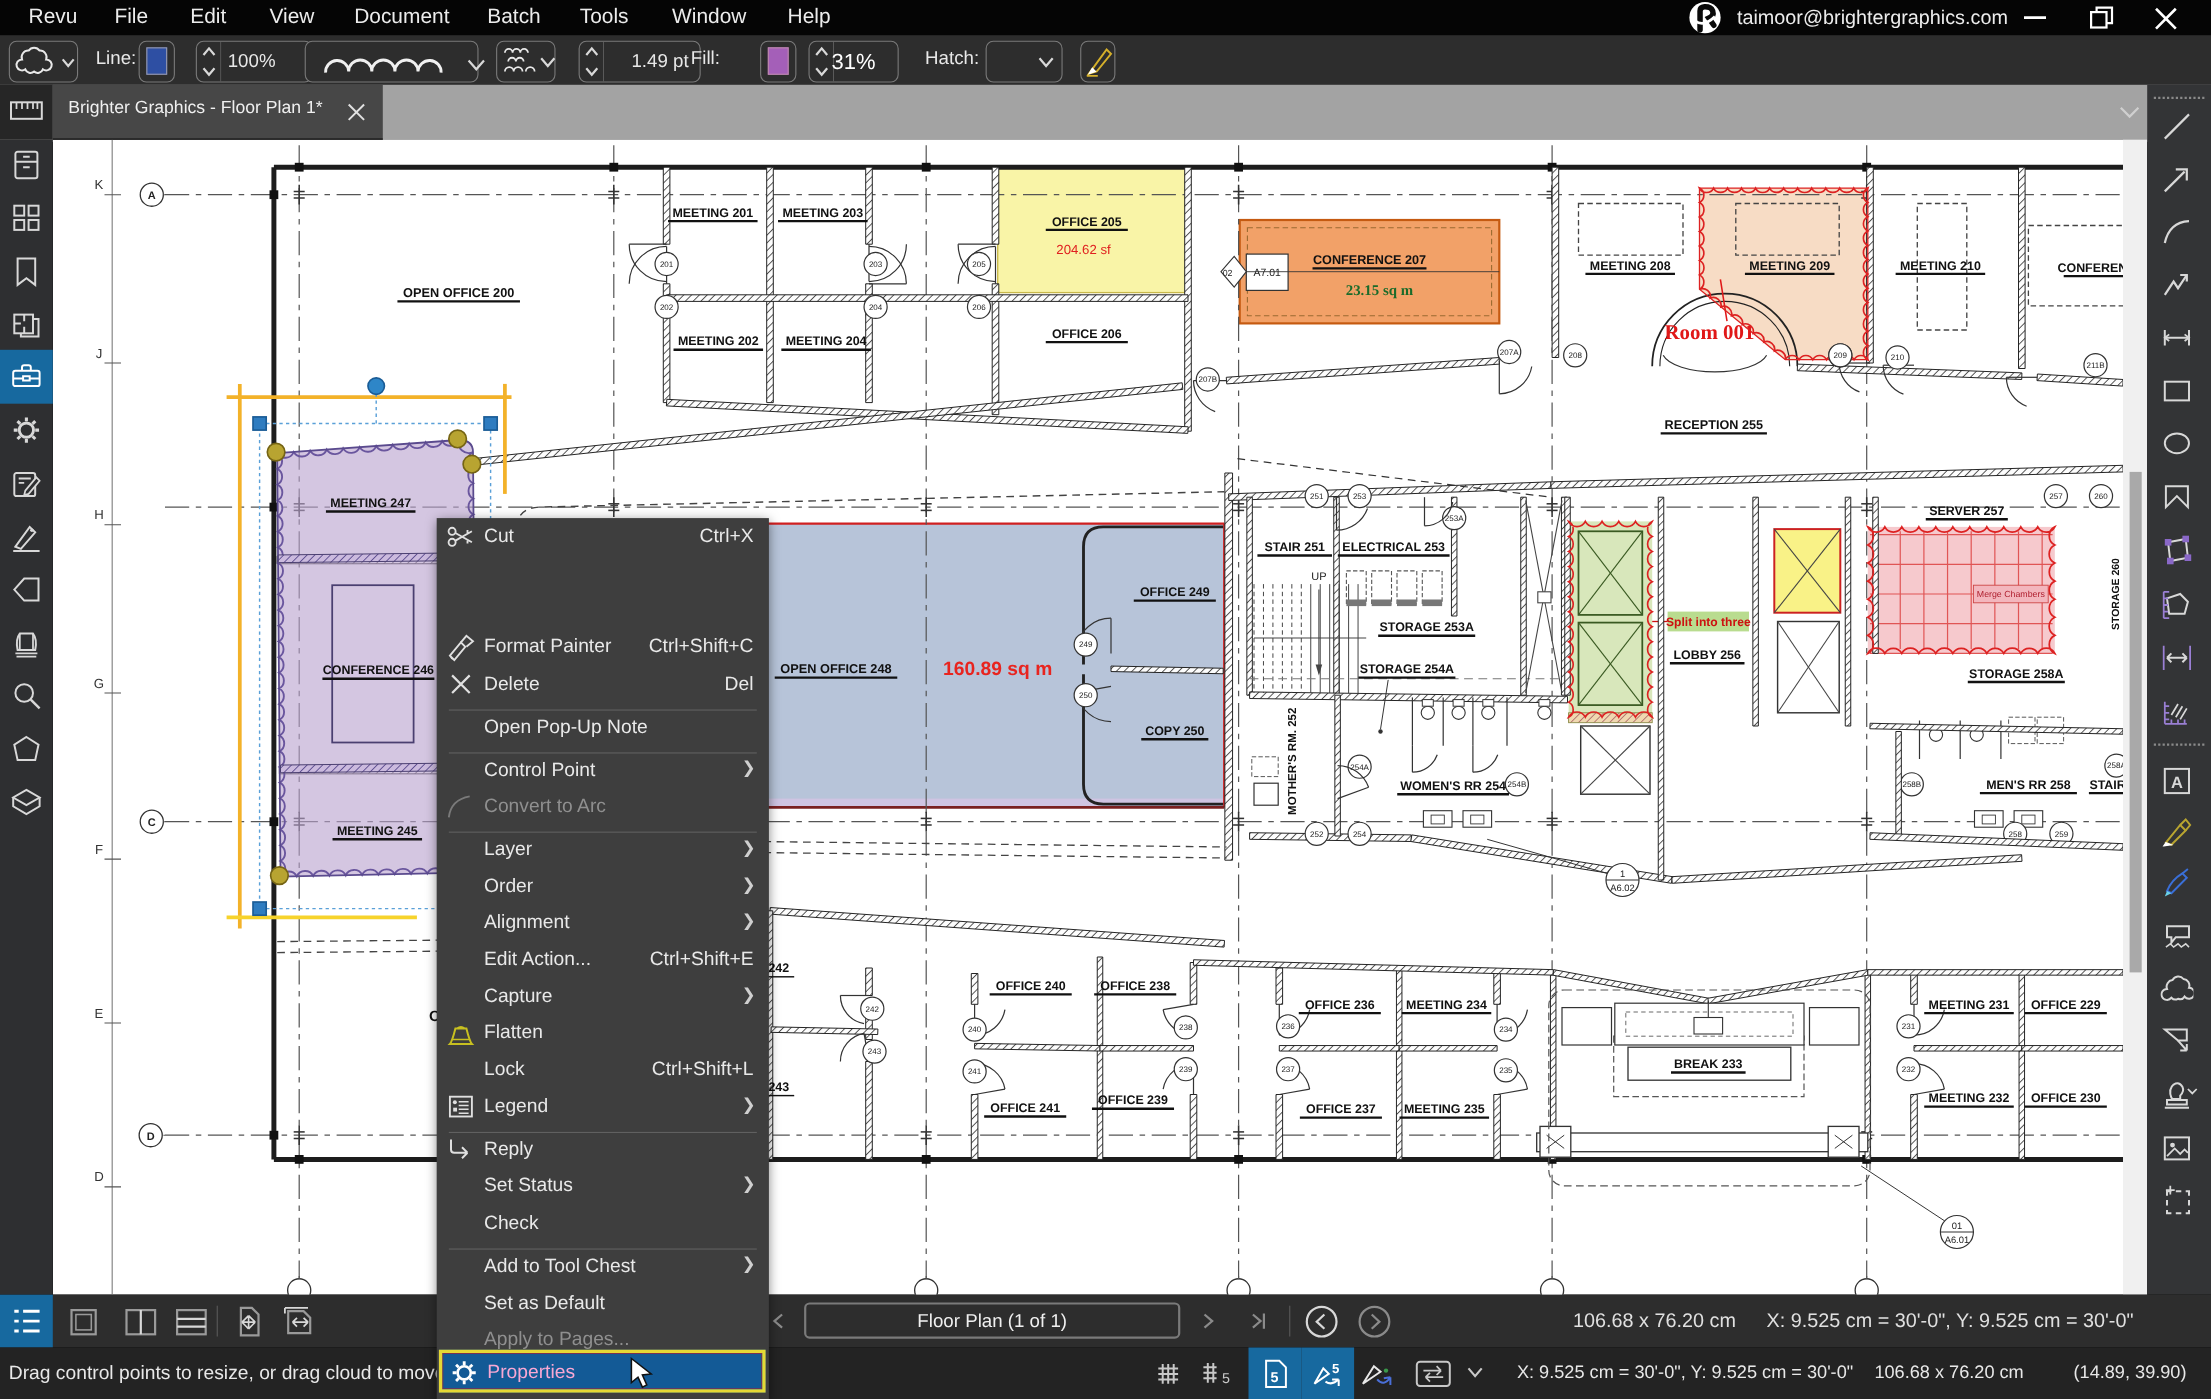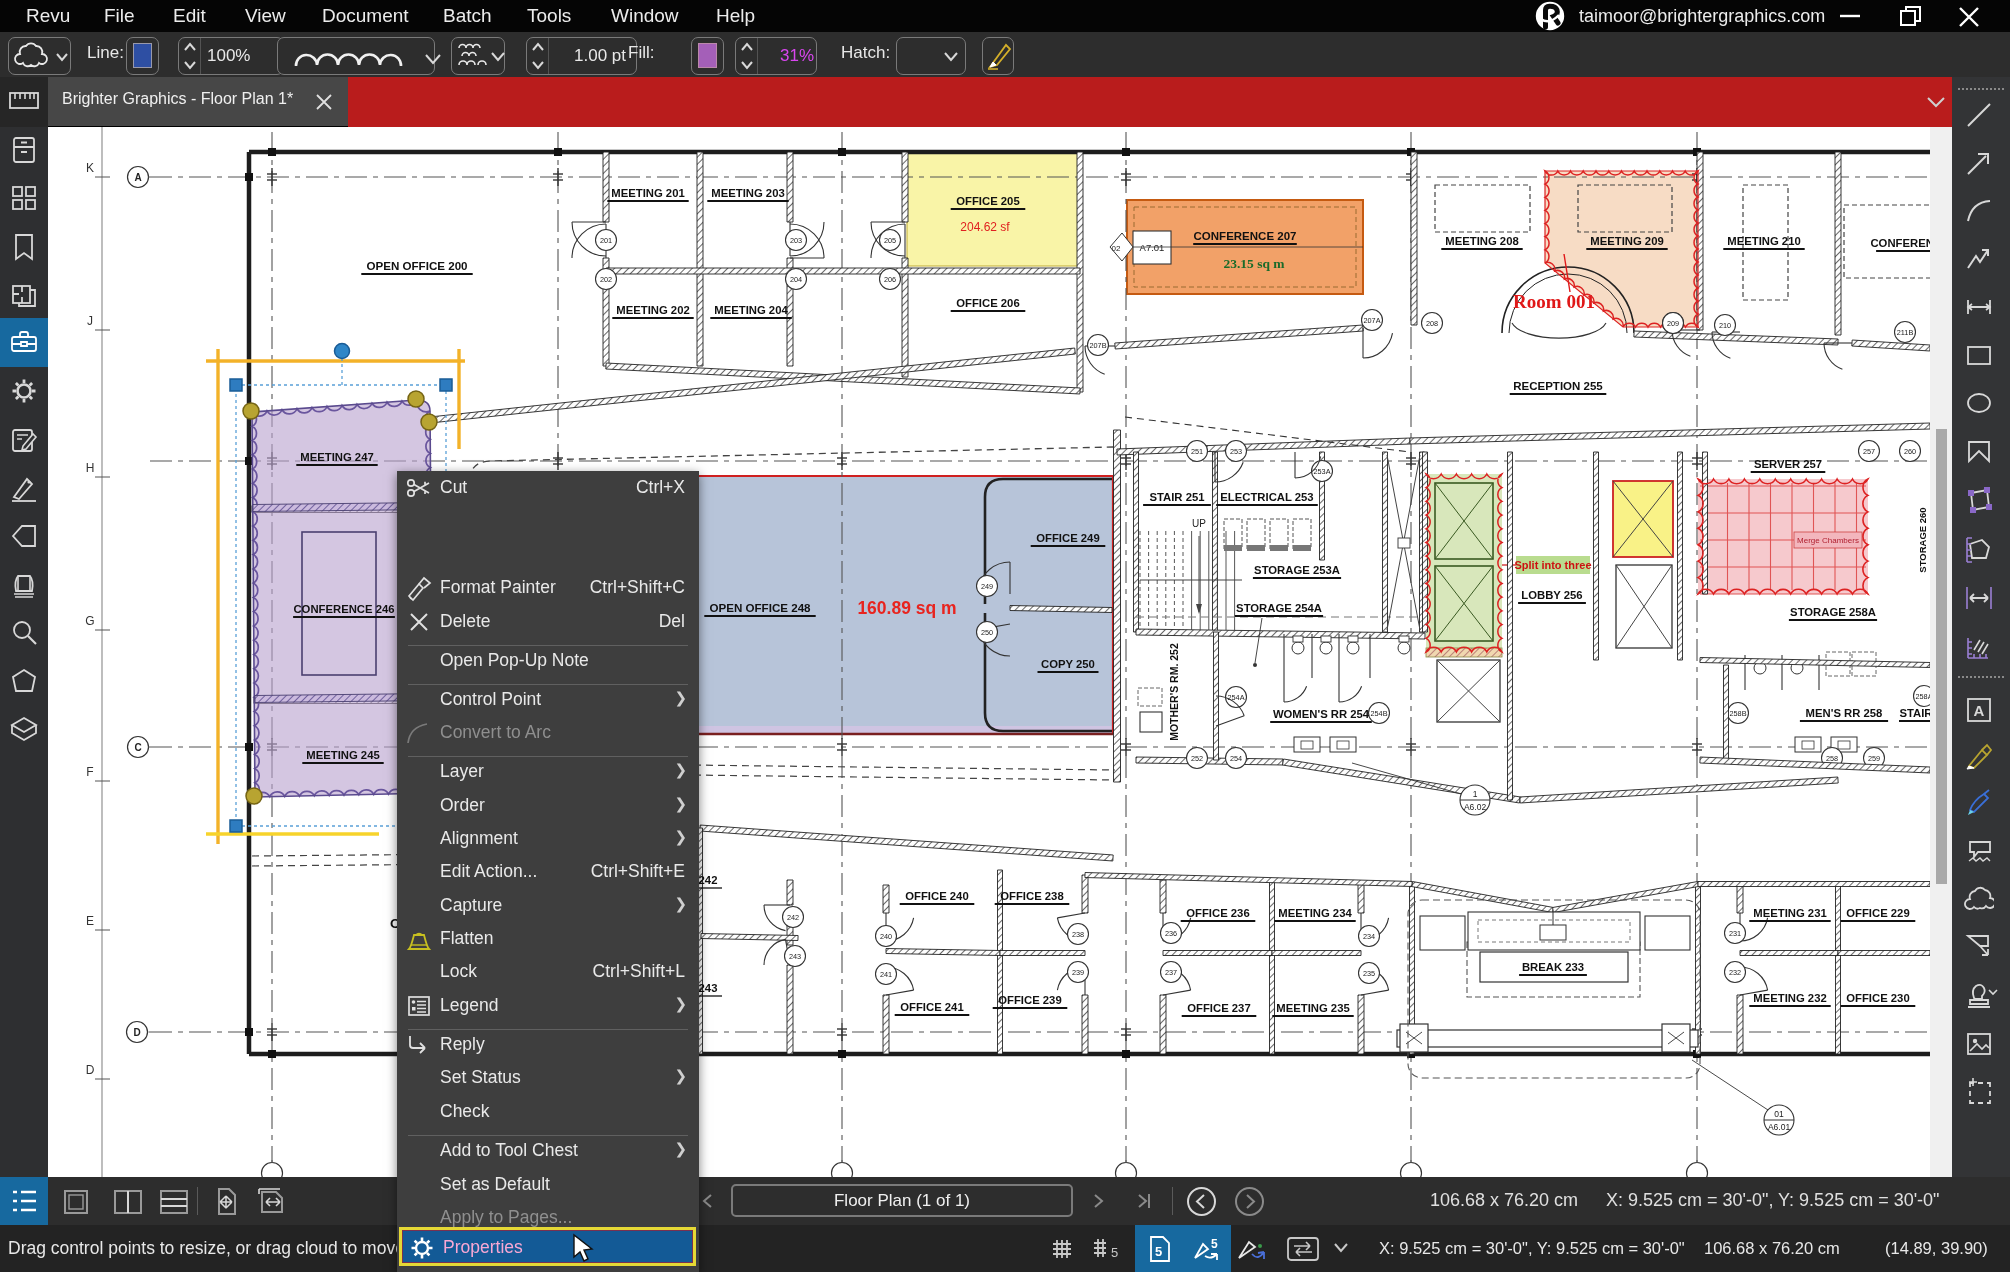--- a/index.html
+++ b/index.html
@@ -2,21 +2,21 @@
 <html><head><meta charset="utf-8"><style>
 *{margin:0;padding:0;box-sizing:border-box}
 html,body{width:2010px;height:1272px;overflow:hidden;background:#000;font-family:"Liberation Sans",sans-serif}
 #root{position:absolute;top:0;left:0;width:2010px;height:1272px}
 .abs{position:absolute}
 .topbar{left:0;top:0;width:2010px;height:32px;background:#050505;color:#ececec;font-size:19px}
 .topbar span{position:absolute;top:5px}
 .toolbar{left:0;top:32px;width:2010px;height:45px;background:#2d2d2d}
 .tbtn{position:absolute;top:5px;height:38px;border:1px solid #7a7a7a;border-radius:7px;background:#2d2d2d}
 .tlab{position:absolute;top:11px;color:#e8e8e8;font-size:17px}
-.tabbar{left:0;top:77px;width:2010px;height:52px;background:#b91c1c}
+.tabbar{left:0;top:77px;width:2010px;height:52px;background:#a3a3a3}
 .leftbar{left:0;top:127px;width:48px;height:1050px;background:#2e2f31}
 .rightbar{left:1952px;top:77px;width:58px;height:1100px;background:#333436}
 .scrollt{left:1930px;top:127px;width:22px;height:1050px;background:#f0f0f0}
 .scrollb{left:1936px;top:429px;width:11px;height:455px;background:#a9a9a9}
 .navbar{left:0;top:1177px;width:2010px;height:48px;background:#2d2d2d}
 .statusbar{left:0;top:1225px;width:2010px;height:47px;background:#232323;color:#e8e8e8}
 .menu{left:397px;top:471px;width:302px;height:801px;background:#3e3e3e;box-shadow:0 3px 10px rgba(0,0,0,.5)}
 .mi{position:absolute;left:0;width:302px;height:34px;color:#e9e9e9;font-size:17.5px}
 .mi .lab{position:absolute;left:43px;top:6px}
 .mi .sc{position:absolute;right:14px;top:6px}
@@ -85,33 +85,33 @@
 <path d="M3 9 A3.5 3.5 0 0 1 10 9 A3.5 3.5 0 0 1 17 9 A3.5 3.5 0 0 1 24 9 M6 17 A3.5 3.5 0 0 1 13 17 A3.5 3.5 0 0 1 20 17 M3 26 A4 4 0 0 1 11 26 A4 4 0 0 1 19 26 M22 26 A4 4 0 0 1 30 26" fill="none" stroke="#e8e8e8" stroke-width="1.6"></path>
 <path d="M36 14 L42 21 L48 14" fill="none" stroke="#d8d8d8" stroke-width="2"></path>
         </svg>
       </div>
       <div class="tbtn" style="left:526px;width:111px">
         <svg width="22" height="36" viewBox="0 0 22 36" style="position:absolute;left:0;top:0">
           <path d="M6 12 L11 6 L16 12" fill="none" stroke="#d8d8d8" stroke-width="2"></path>
           <path d="M6 24 L11 30 L16 24" fill="none" stroke="#d8d8d8" stroke-width="2"></path>
           <line x1="22" y1="0" x2="22" y2="36" stroke="#7a7a7a" stroke-width="1"></line>
         </svg>
-        <div style="position:absolute;right:10px;top:8px;color:#e8e8e8;font-size:17px">1.00 pt</div>
+        <div style="position:absolute;right:10px;top:8px;color:#e8e8e8;font-size:17px">1.49 pt</div>
       </div>
       <div class="tlab" style="left:628px">Fill:</div>
       <div class="tbtn" style="left:691px;width:33px">
         <div style="position:absolute;left:6px;top:5px;width:19px;height:25px;background:#a45fb8;border:1px solid #b8a"></div>
       </div>
       <div class="tbtn" style="left:735px;width:82px">
         <svg width="22" height="36" viewBox="0 0 22 36" style="position:absolute;left:0;top:0">
           <path d="M6 12 L11 6 L16 12" fill="none" stroke="#d8d8d8" stroke-width="2"></path>
           <path d="M6 24 L11 30 L16 24" fill="none" stroke="#d8d8d8" stroke-width="2"></path>
           <line x1="22" y1="0" x2="22" y2="36" stroke="#7a7a7a" stroke-width="1"></line>
         </svg>
-        <div style="position:absolute;right:2px;top:8px;color:#d946ef;font-size:17px">31%</div>
+        <div style="position:absolute;right:20px;top:8px;color:#ffffff;font-size:20px">31%</div>
       </div>
       <div class="tlab" style="left:841px">Hatch:</div>
       <div class="tbtn" style="left:896px;width:70px">
         <svg width="20" height="36" style="position:absolute;right:4px;top:1">
           <path d="M4 14 L10 21 L16 14" fill="none" stroke="#d8d8d8" stroke-width="2"></path>
         </svg>
       </div>
       <div class="tbtn" style="left:982px;width:32px">
         <svg width="30" height="34" viewBox="0 0 30 34" style="position:absolute;left:1px;top:1">
 <path d="M6 28 L22 6 L26 10 L13 26 Z" fill="none" stroke="#d4af2a" stroke-width="1.8"></path>

